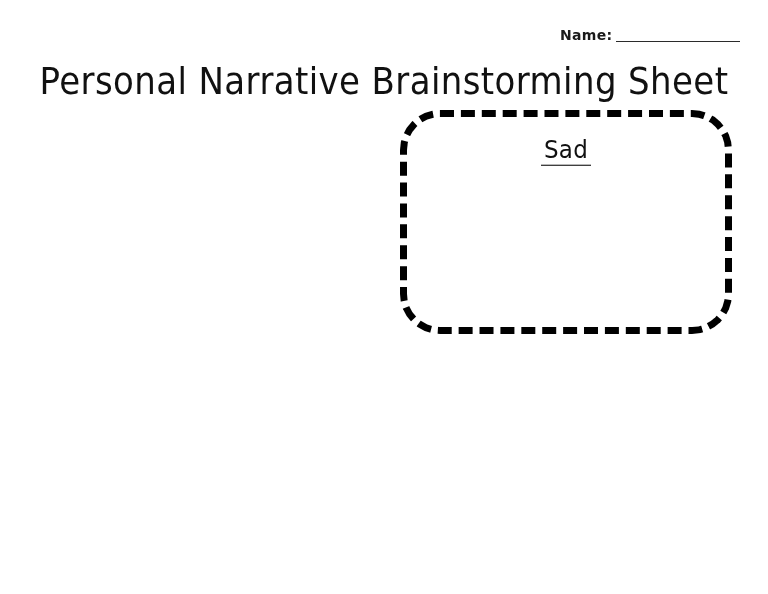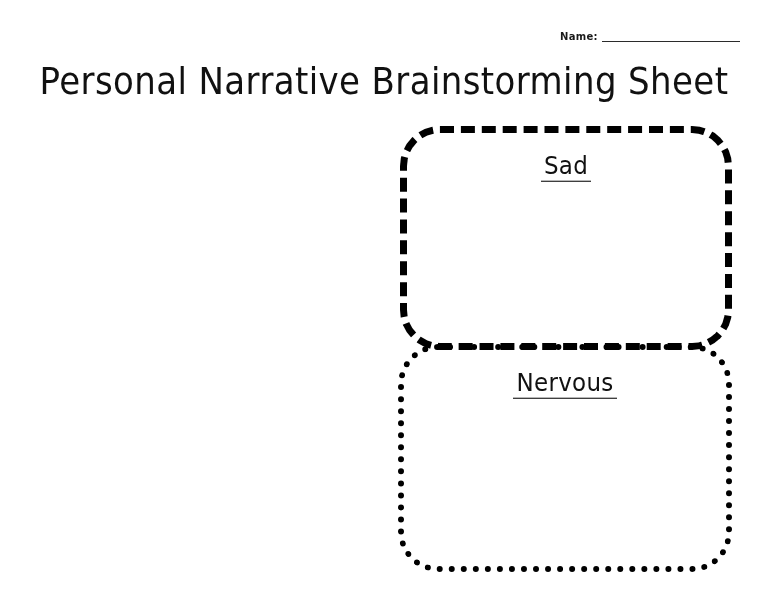--- a/index.html
+++ b/index.html
@@ -24,21 +24,21 @@
     left: 560px;
     top: 18px;
     width: 180px;
     height: 26px;
     display: flex;
     align-items: flex-end;
     gap: 4px;
   }
   .name-label {
     font-family: "DejaVu Sans", sans-serif;
-    font-size: 10px;
+    font-size: 14px;
     font-weight: bold;
     color: #1a1a1a;
     letter-spacing: 0.3px;
     line-height: 1;
     padding-bottom: 2px;
     white-space: nowrap;
   }
   .name-blank {
     flex: 1 1 auto;
     height: 1px;
@@ -74,21 +74,21 @@
   .brainstorm-box.style-dotted {
     border-style: dotted;
     border-width: 6px;
   }
   .brainstorm-box.style-dashed {
     border-style: dashed;
     border-width: 7px;
   }
 
   .box-happy   { left: 38px;  top: 110px; width: 326px; height: 230px; }
-  .box-sad     { left: 400px; top: 126px; width: 332px; height: 224px; }
+  .box-sad     { left: 400px; top: 110px; width: 332px; height: 224px; }
   .box-excited { left: 36px;  top: 346px; width: 334px; height: 226px; }
   .box-nervous { left: 398px; top: 344px; width: 334px; height: 228px; }
 
   .box-label {
     position: absolute;
     left: 0;
     width: 100%;
     top: 18px;
     text-align: center;
     font-family: "DejaVu Sans", "Liberation Sans", sans-serif;
@@ -126,19 +126,14 @@
   <div class="sheet-title">Personal Narrative Brainstorming Sheet</div>
 
 
   <div class="brainstorm-box style-dashed box-sad">
     <div class="box-label">
       <span class="underlined">Sad</span>
     </div>
   </div>
 
 
-  <div class="brainstorm-box style-dotted box-nervous">
-    <div class="box-label">
-      <span class="underlined">Nervous</span>
-    </div>
-  </div>
 
 </div>
 
 </body></html>

